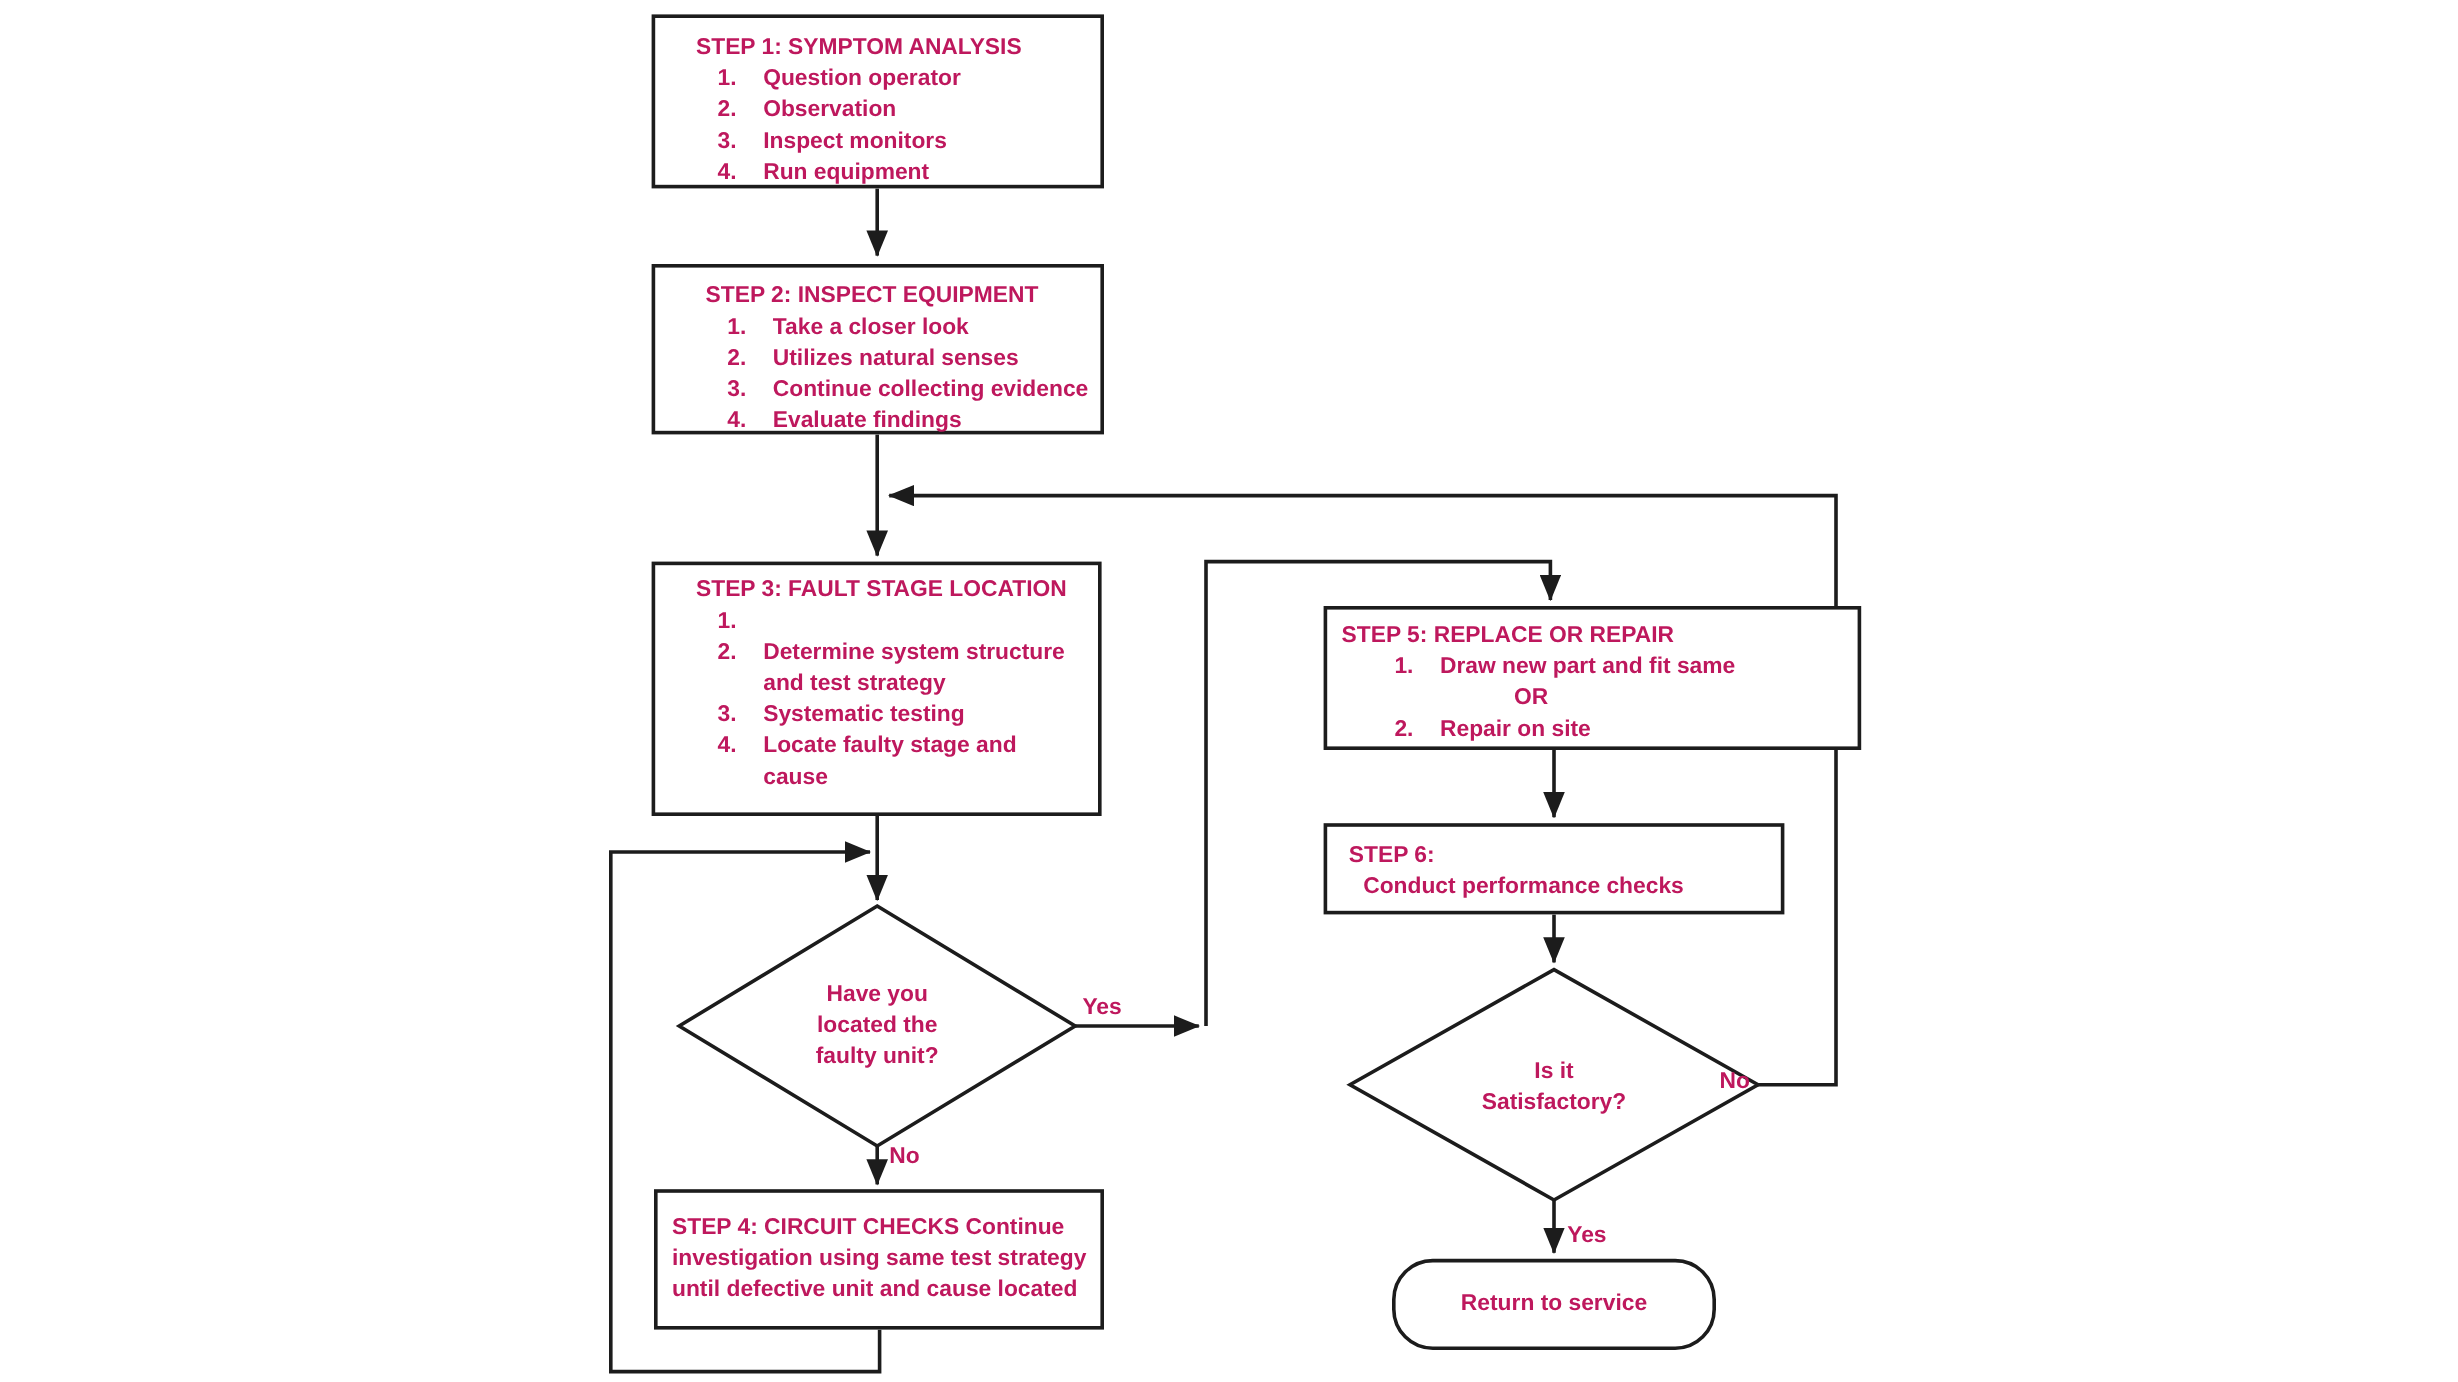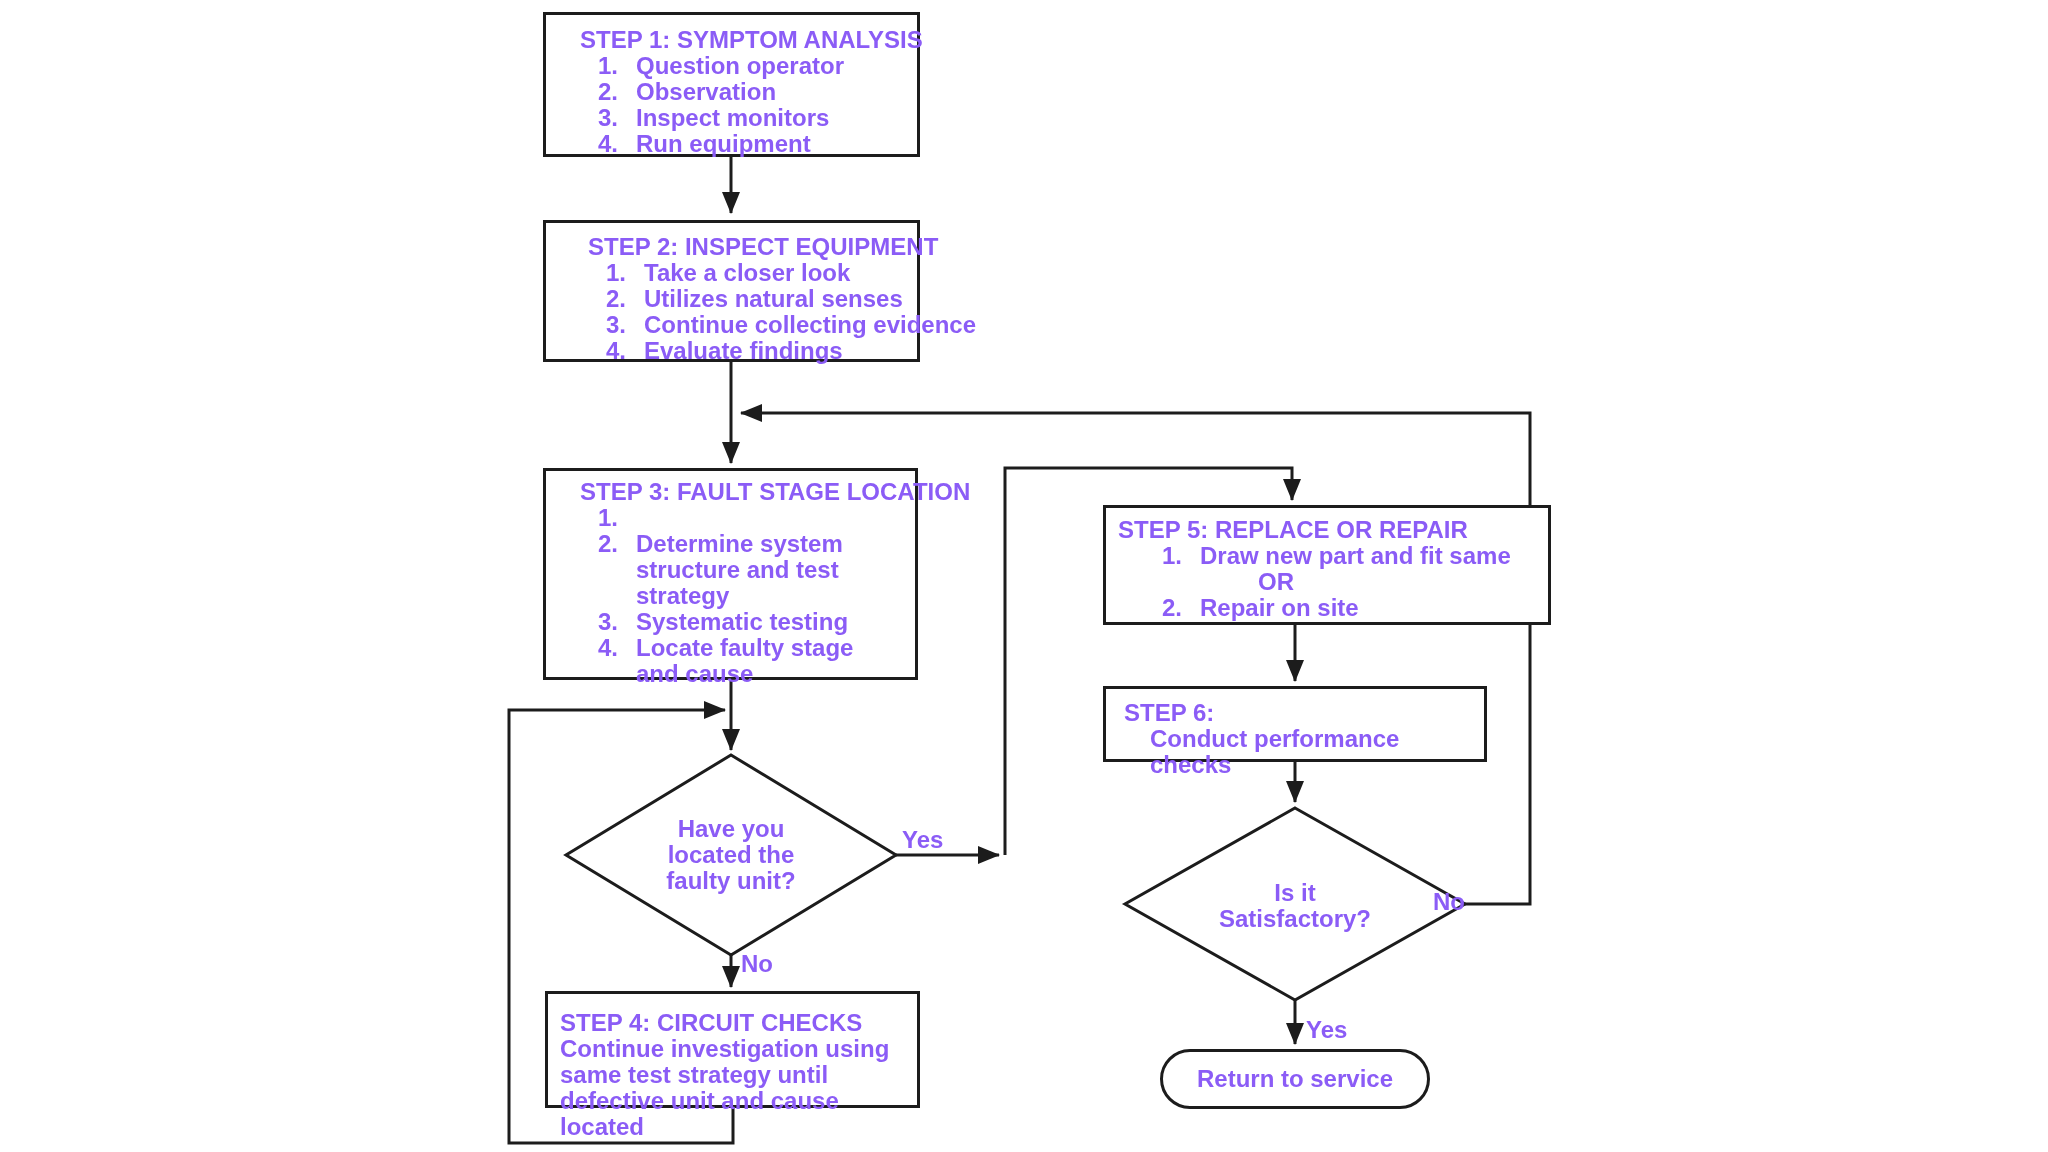--- a/index.html
+++ b/index.html
@@ -3,23 +3,23 @@
 <meta charset="utf-8">
 <style>
   html, body { margin: 0; padding: 0; background: #ffffff; }
   .canvas {
     position: relative;
     width: 2048px;
     height: 1152px;
     background: #ffffff;
     font-family: "Liberation Sans", sans-serif;
     font-weight: 700;
-    font-size: 24px;
+    font-size: 19px;
     line-height: 26px;
-    color: #8b5cf6;
+    color: #be185d;
     overflow: hidden;
   }
   .connector-layer {
     position: absolute;
     left: 0; top: 0;
     width: 2048px; height: 1152px;
   }
   .box {
     position: absolute;
     box-sizing: border-box;
@@ -159,24 +159,24 @@
     </div>
     <div class="or-line">OR</div>
     <div class="li" style="margin-left:44px;">
       <span class="num">2.</span>
       <span class="txt">Repair on site</span>
     </div>
   </div>
 
   <div class="box" style="left:1103px; top:686px; width:384px; height:76px; padding:11px 0 0 18px;">
     <div class="box-title">STEP 6:</div>
-    <div style="margin-left:26px;">Conduct performance checks</div>
+    <div style="margin-left:12px;">Conduct performance checks</div>
   </div>
 
-  <div class="terminal" style="left:1160px; top:1049px; width:270px; height:60px;">
+  <div class="terminal" style="left:1160px; top:1049px; width:270px; height:76px;">
     <span>Return to service</span>
   </div>
 
   <div class="diamond-text" style="left:1195px; top:880px; width:200px;">
     <div>Is it</div>
     <div>Satisfactory?</div>
   </div>
 
   <div class="diamond-text" style="left:631px; top:816px; width:200px;">
     <div>Have you</div>

